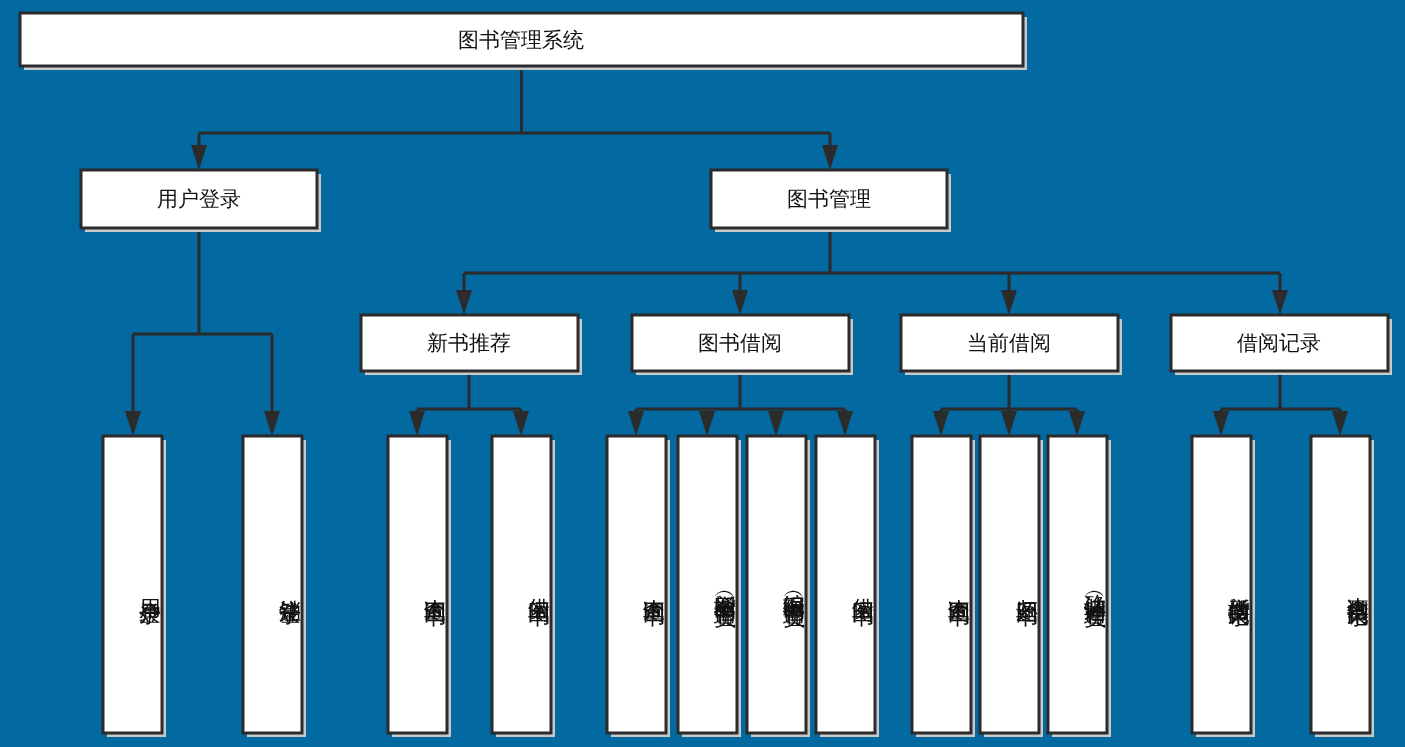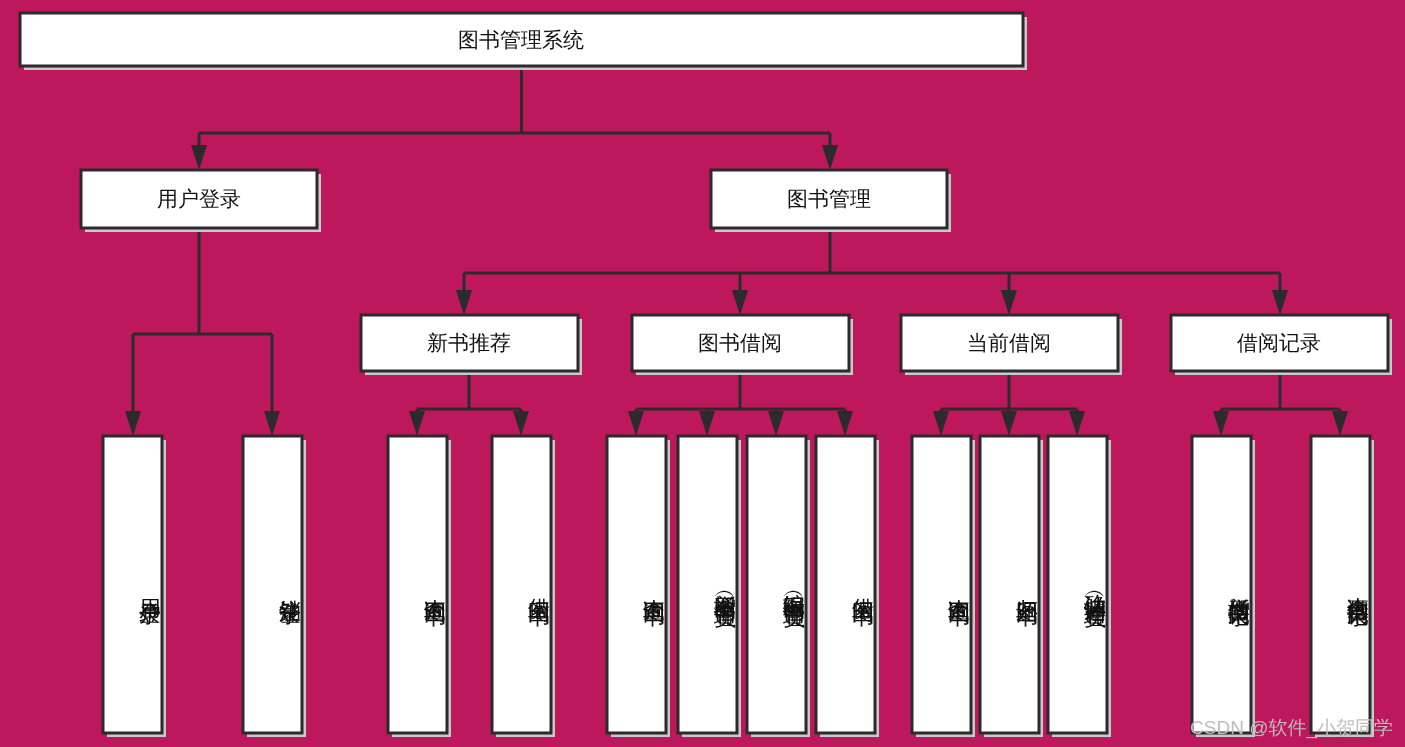--- a/index.html
+++ b/index.html
@@ -1,21 +1,21 @@
 <!DOCTYPE html>
 <html><head>
 <meta charset="utf-8">
 <style>
   html,body{margin:0;padding:0;background:#ffffff;}
   body{
     width:1405px;height:747px;
     font-family:"Liberation Sans","DejaVu Sans",sans-serif;
     overflow:hidden;
   }
-  #diagram-root{position:relative;width:1405px;height:747px;background:#be185d;}
+  #diagram-root{position:relative;width:1405px;height:747px;background:#0369a1;}
   svg#flow{position:absolute;left:0;top:0;width:1405px;height:747px;display:block;}
   .node-box{fill:#ffffff;stroke:#2b2b2b;stroke-width:3;}
   .node-shadow{fill:#c9c9c9;}
   .edge{stroke:#2b2b2b;stroke-width:3;fill:none;stroke-linecap:butt;}
   .edge-head{fill:#2b2b2b;stroke:none;}
   .node-label{
     font-family:"Liberation Sans","DejaVu Sans",sans-serif;
     font-size:21px;fill:#111111;text-anchor:middle;
     dominant-baseline:middle;
   }
@@ -227,14 +227,13 @@
   <div class="leaf-label-wrap" style="left:747px;top:436px;width:59px;height:297px;">编辑图书（管理员）</div>
   <div class="leaf-label-wrap" style="left:816px;top:436px;width:59px;height:297px;">借阅图书</div>
 
   <div class="leaf-label-wrap" style="left:912px;top:436px;width:59px;height:297px;">查询图书</div>
   <div class="leaf-label-wrap" style="left:980px;top:436px;width:59px;height:297px;">归还图书</div>
   <div class="leaf-label-wrap" style="left:1048px;top:436px;width:59px;height:297px;">确认归还（管理员）</div>
 
   <div class="leaf-label-wrap" style="left:1192px;top:436px;width:59px;height:297px;">新增借阅记录</div>
   <div class="leaf-label-wrap" style="left:1311px;top:436px;width:59px;height:297px;">查询借阅记录</div>
 
-  <div id="watermark">CSDN @软件_小贺同学</div>
 </div>
 
 </body></html>

